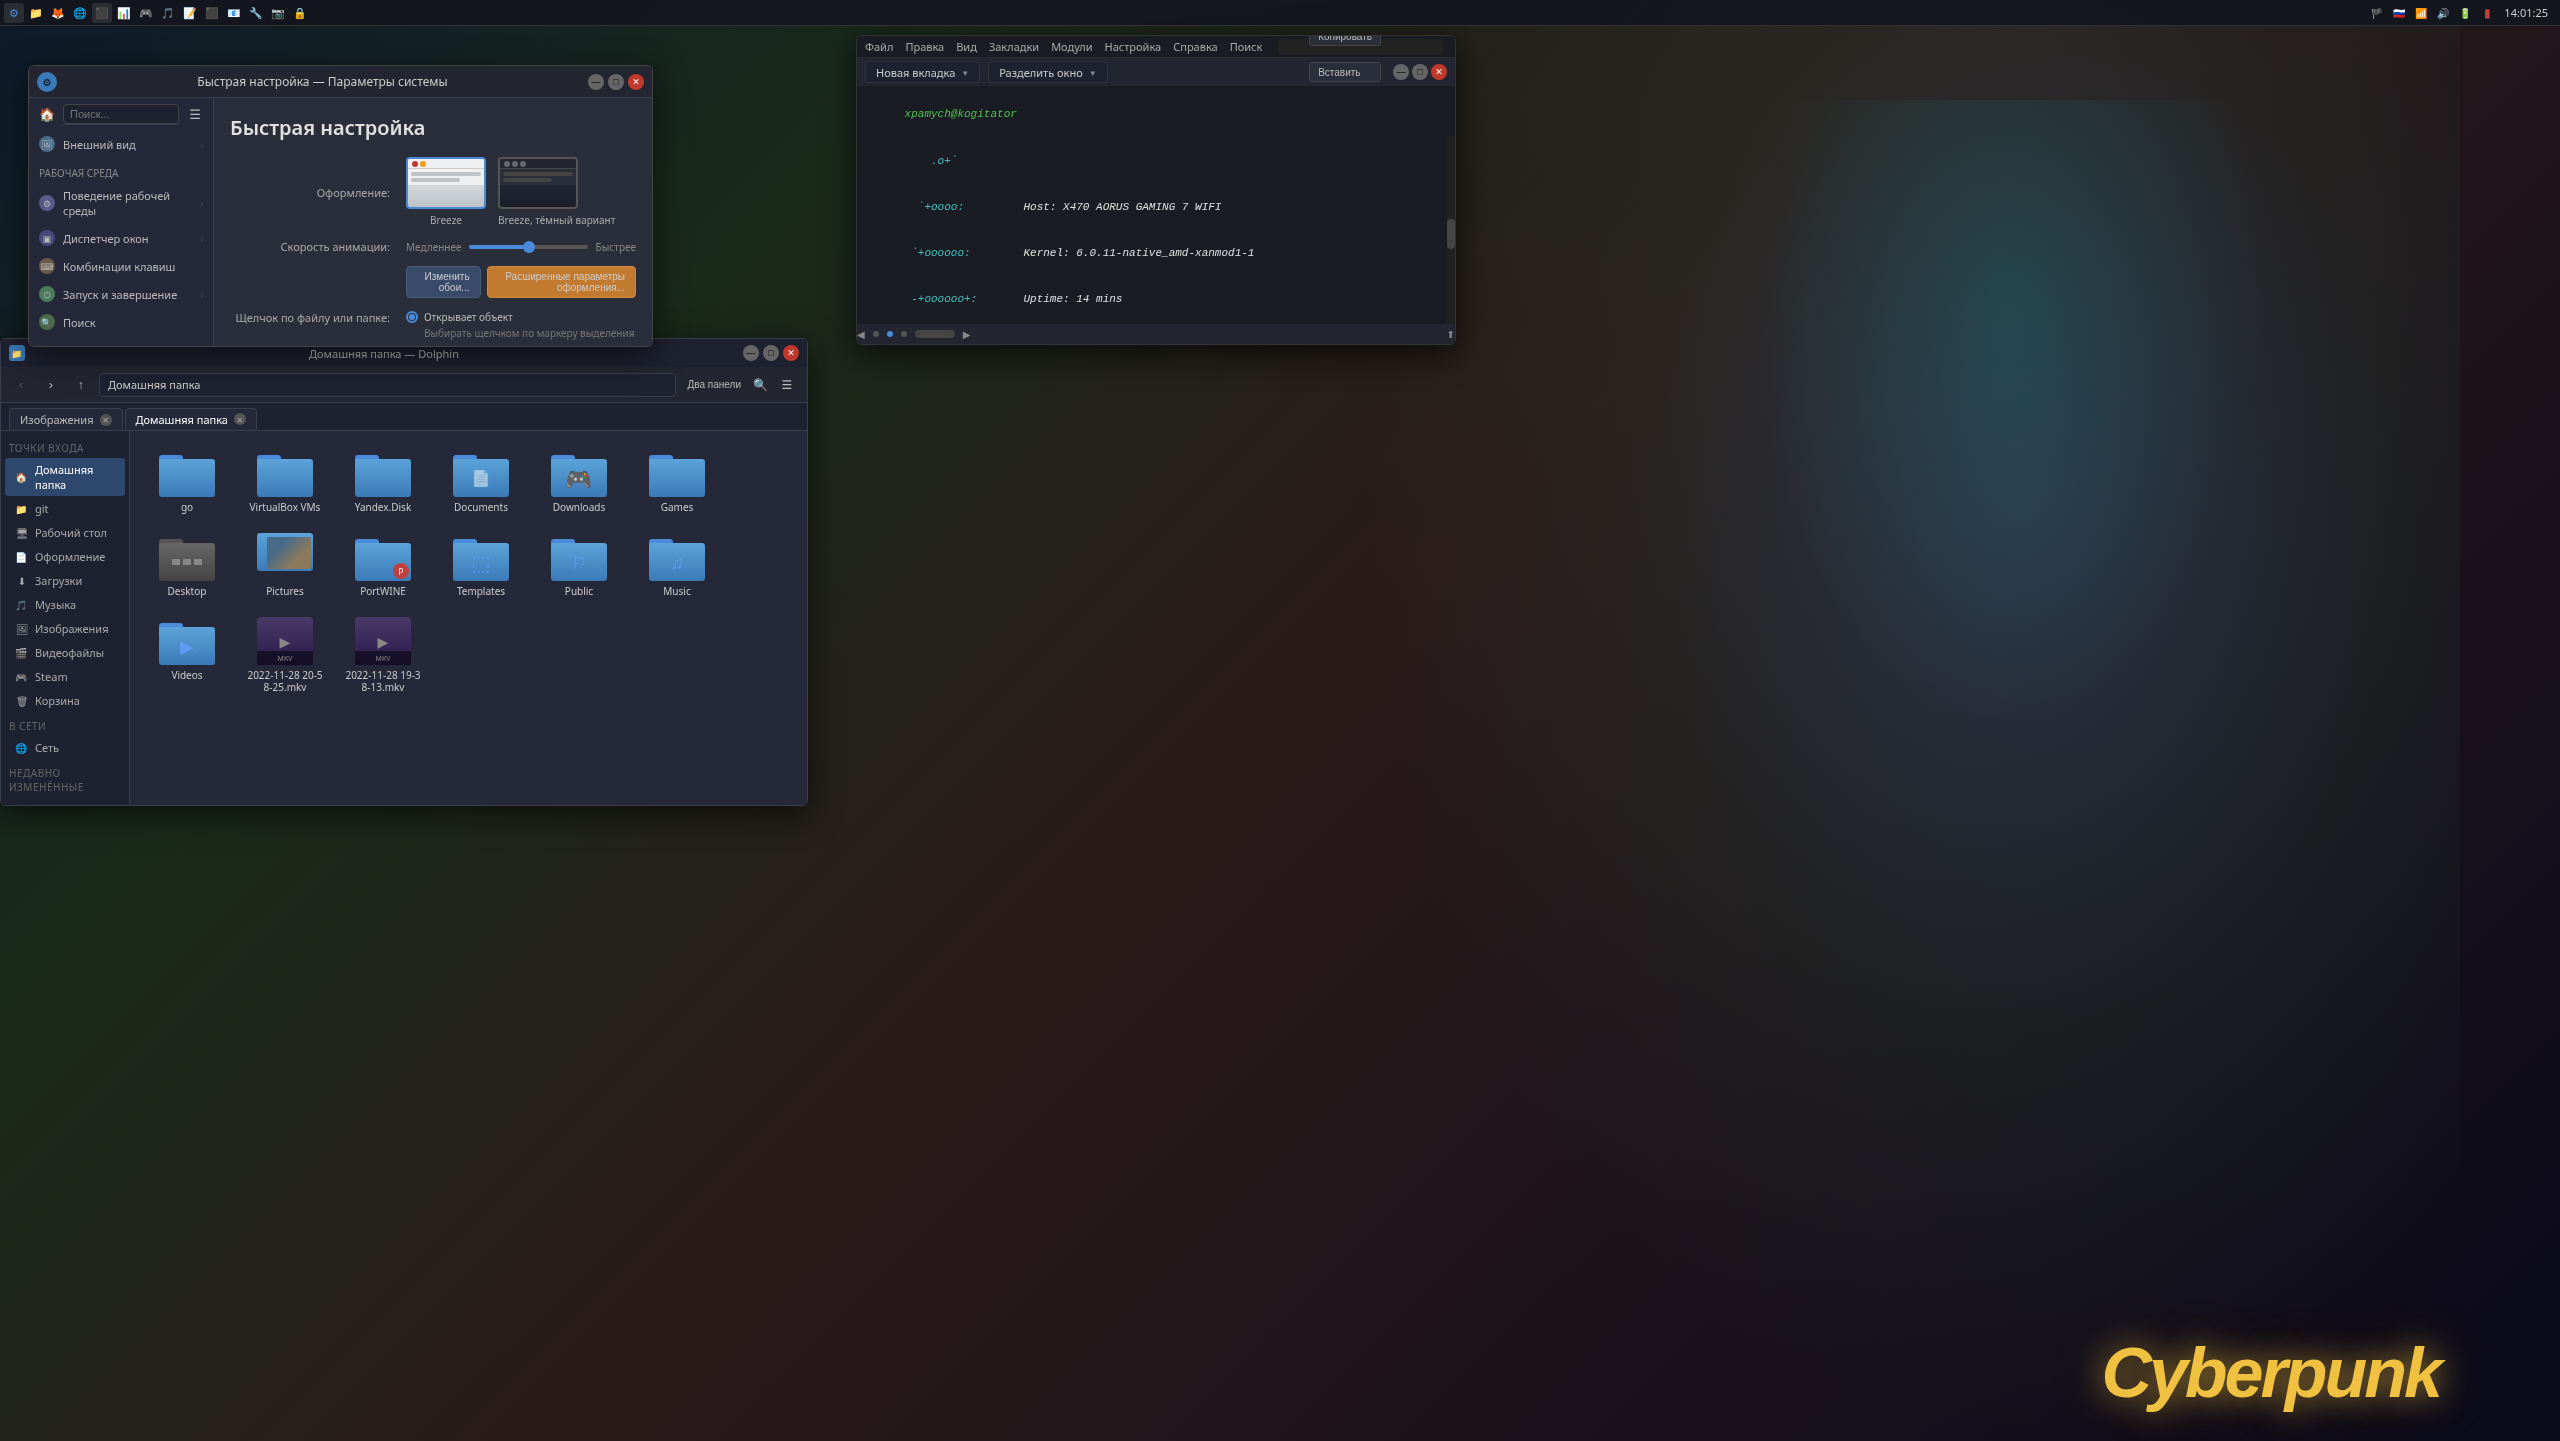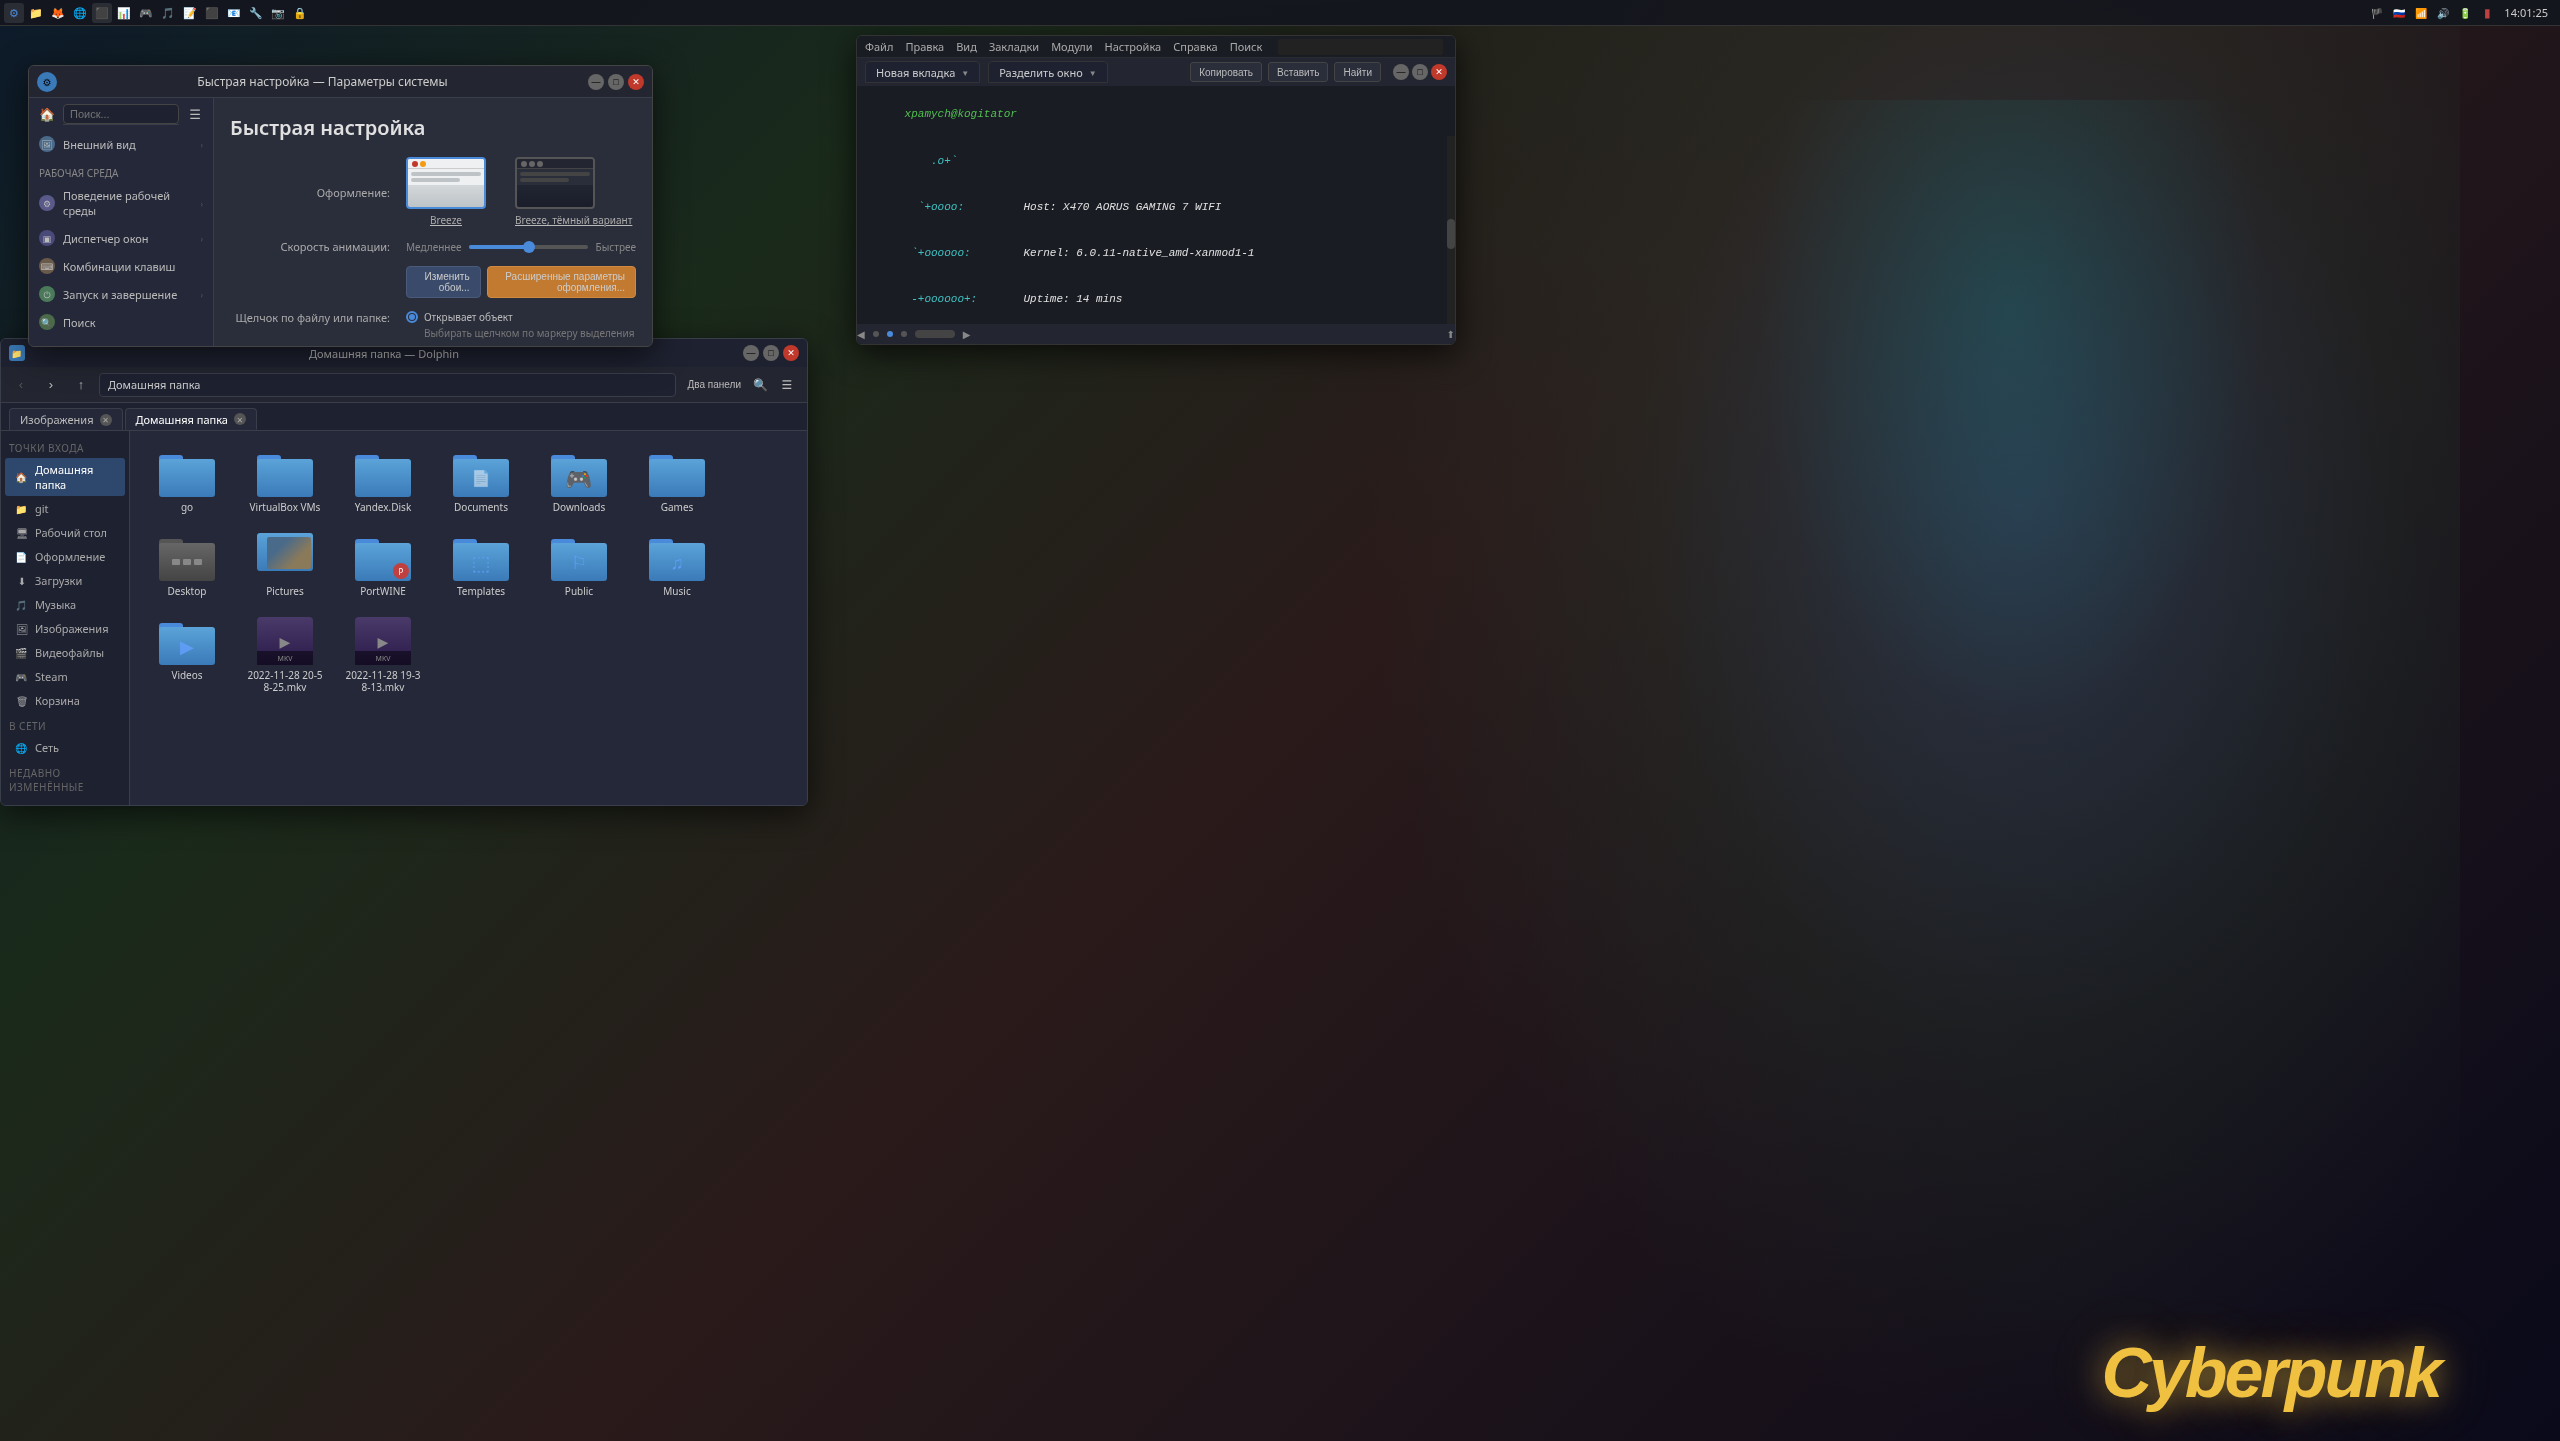--- a/index.html
+++ b/index.html
@@ -190,22 +190,21 @@
       gap: 16px;
     }
     .setting-label {
       width: 160px;
       color: #aaa;
       font-size: 11px;
       text-align: right;
     }
     .theme-options {
       display: flex;
-      gap: 29px;
-      text-decoration: underline;
+      gap: 12px;
     }
     .theme-option {
       text-align: center;
       cursor: pointer;
     }
     .theme-preview {
       width: 80px;
       height: 52px;
       border: 2px solid #555;
       border-radius: 4px;
@@ -328,21 +327,22 @@
       font-size: 11px;
       color: #ccc;
       display: flex;
       align-items: center;
       gap: 6px;
       cursor: pointer;
     }
     .konsole-actions {
       margin-left: auto;
       display: flex;
-      gap: 6px;
+      gap: 16px;
+      flex-direction: column;
     }
     .konsole-btn {
       height: 20px;
       padding: 0 8px;
       background: #2a2d3a;
       border: 1px solid #444;
       border-radius: 3px;
       font-size: 10px;
       color: #bbb;
       cursor: pointer;

